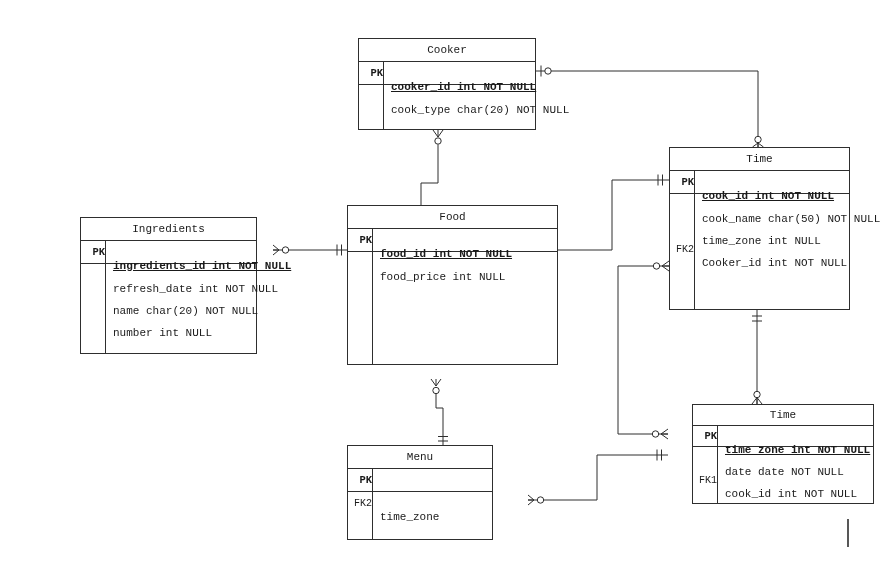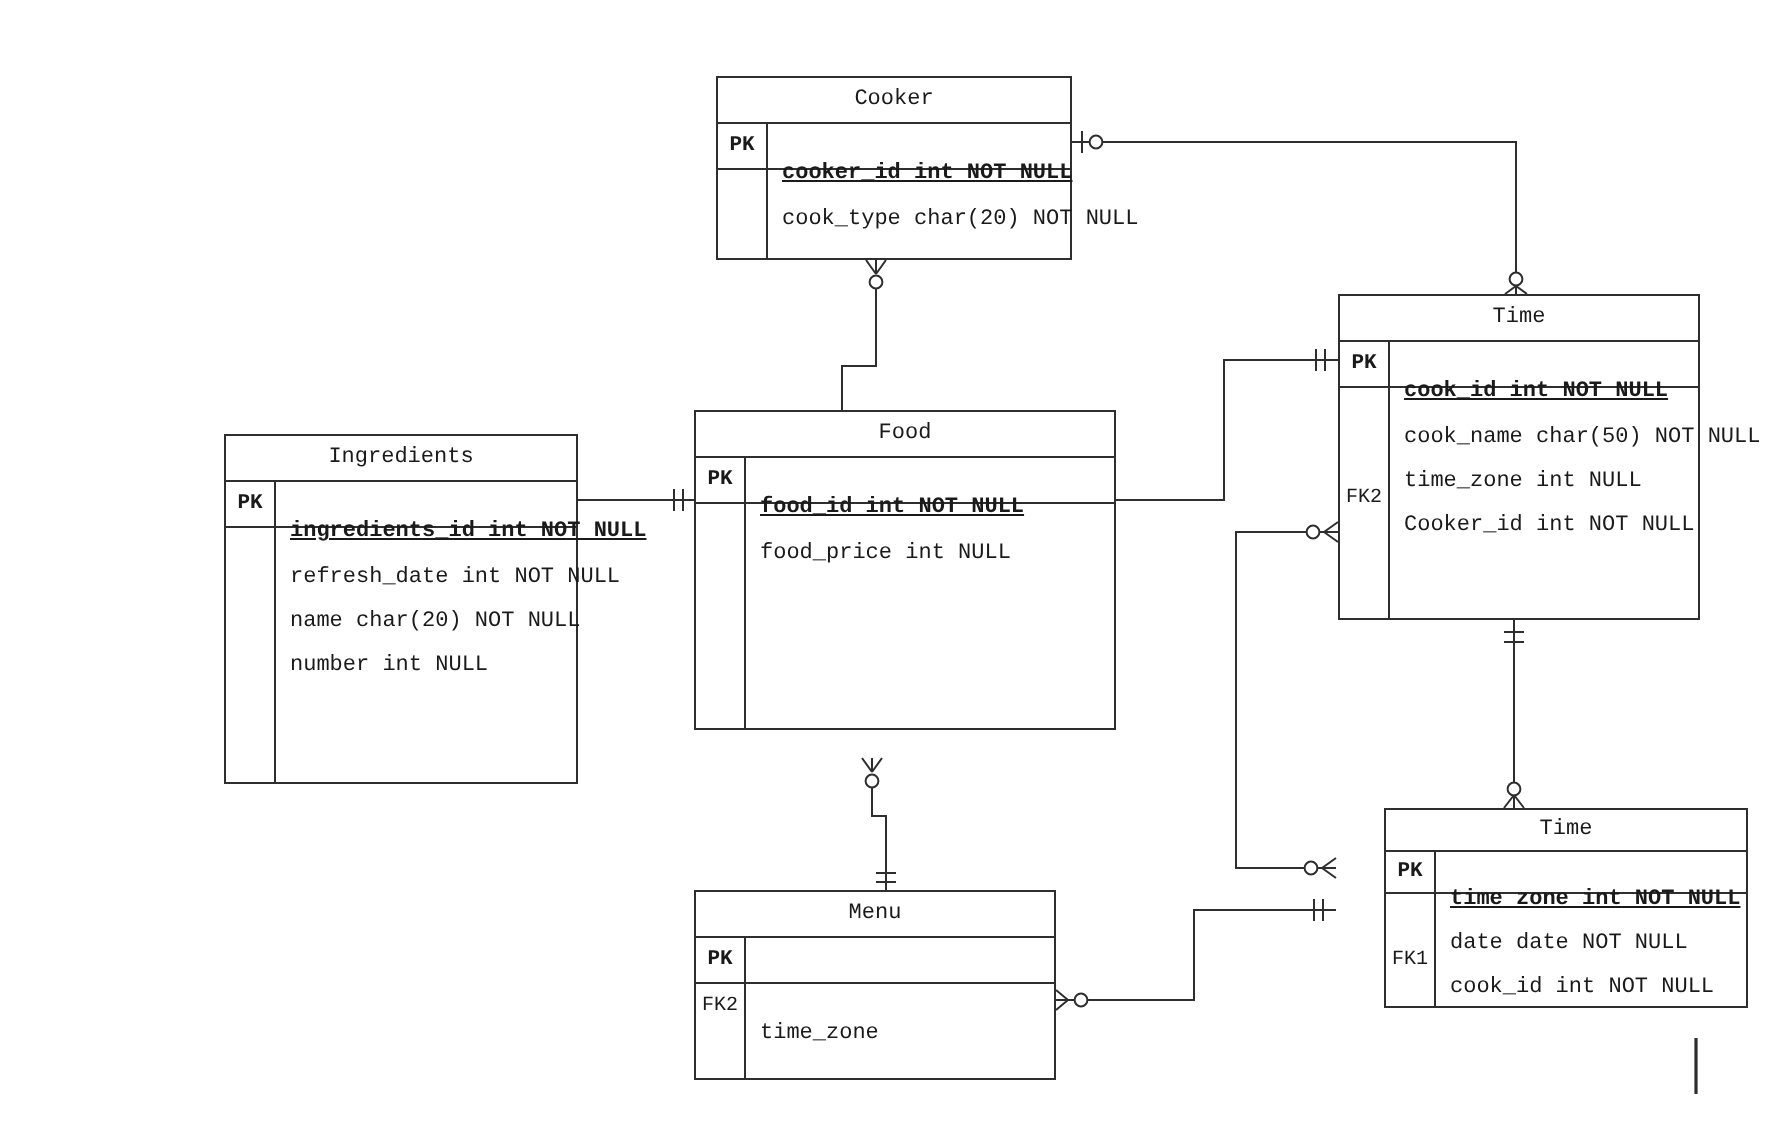--- a/index.html
+++ b/index.html
@@ -16,21 +16,21 @@
     border-bottom:1px solid #2e2e2e;
   }
   .entity .vline{
     position:absolute;left:24px;top:22px;bottom:0;width:1px;background:#2e2e2e;
   }
   .entity .row{
     height:22px;display:flex;align-items:center;font-size:11px;
   }
   .entity .pk-row{border-bottom:1px solid #2e2e2e;}
   .entity .key{
-    flex:0 0 24px;width:24px;text-align:center;font-size:10px;
+    flex:0 0 24px;width:24px;text-align:right;font-size:10px;
   }
   .entity .pk-key{font-weight:bold;font-size:10.5px;}
   .entity .attr{padding-left:8px;white-space:nowrap;margin-top:28px;}
   .entity .pk-attr{font-weight:bold;text-decoration:underline;}
   .entity.compact .title{height:20px;line-height:20px;}
   .entity.compact .pk-row{height:20px;}
   .entity.compact .vline{top:20px;}
 </style>
 </head>
 <body>
@@ -127,21 +127,21 @@
     <div class="row">
       <span class="key"></span>
       <span class="attr">time_zone int NULL</span>
     </div>
     <div class="row">
       <span class="key">FK2</span>
       <span class="attr">Cooker_id int NOT NULL</span>
     </div>
   </div>
 
-  <div class="entity" style="left:112px;top:217px;width:177px;height:175px">
+  <div class="entity" style="left:80px;top:217px;width:177px;height:137px">
     <div class="title">Ingredients</div>
     <div class="vline"></div>
     <div class="row pk-row">
       <span class="key pk-key">PK</span>
       <span class="attr pk-attr">ingredients_id int NOT NULL</span>
     </div>
     <div class="row">
       <span class="key"></span>
       <span class="attr">refresh_date int NOT NULL</span>
     </div>
@@ -178,21 +178,21 @@
     <div class="row">
       <span class="key"></span>
       <span class="attr">date date NOT NULL</span>
     </div>
     <div class="row">
       <span class="key">FK1</span>
       <span class="attr">cook_id int NOT NULL</span>
     </div>
   </div>
 
-  <div class="entity" style="left:347px;top:445px;width:181px;height:95px">
+  <div class="entity" style="left:347px;top:445px;width:146px;height:95px">
     <div class="title">Menu</div>
     <div class="vline"></div>
     <div class="row pk-row">
       <span class="key pk-key">PK</span>
     </div>
     <div class="row">
       <span class="key">FK2</span>
       <span class="attr">time_zone</span>
     </div>
   </div>

